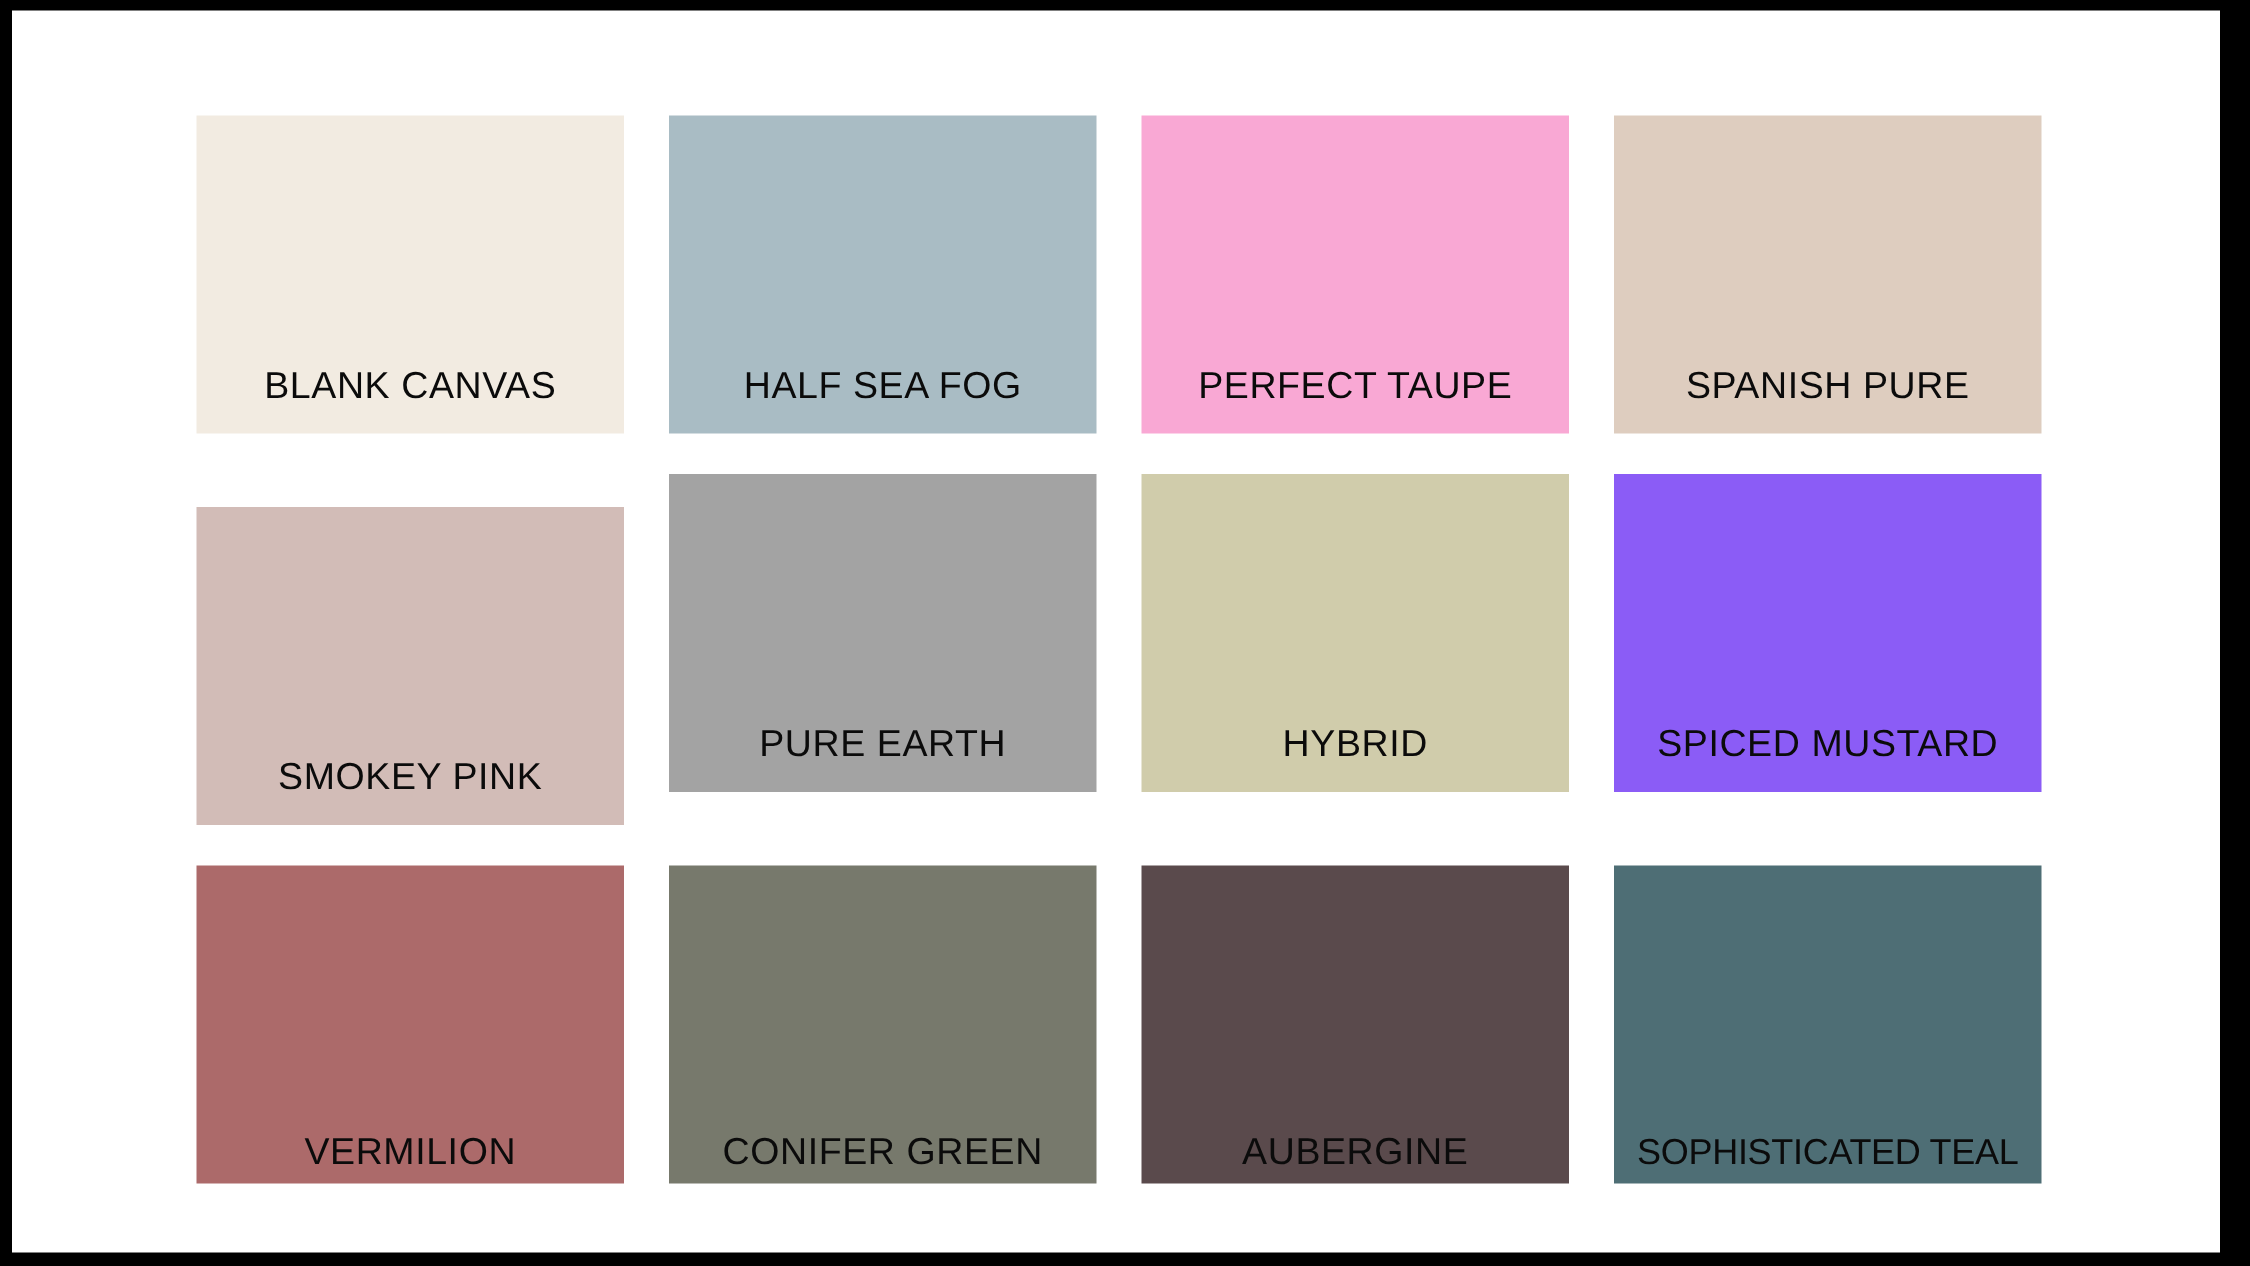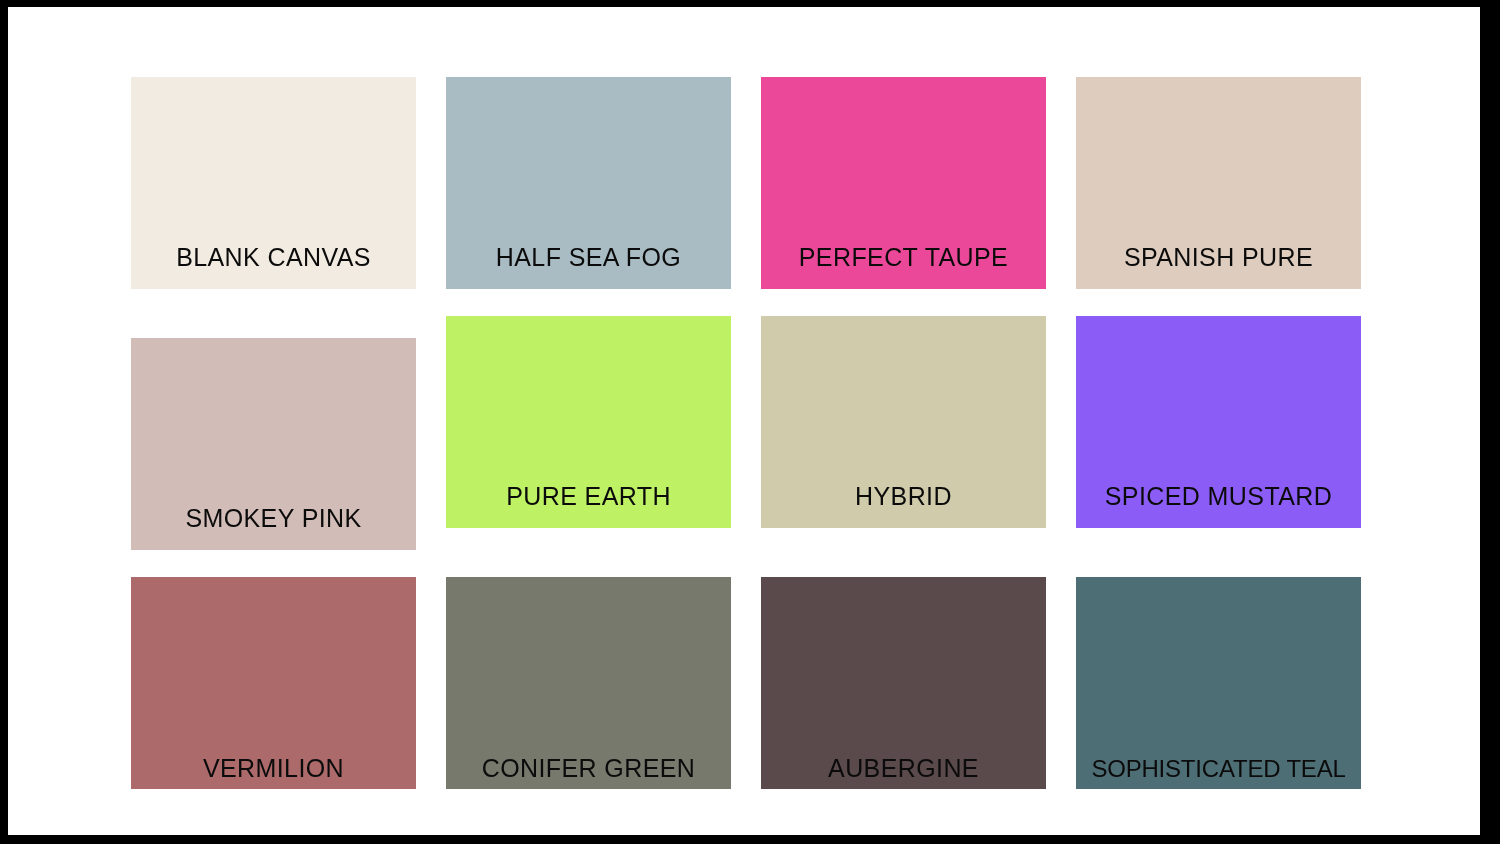--- a/index.html
+++ b/index.html
@@ -102,33 +102,33 @@
   <div class="swatch-grid">
 
     <div class="swatch" style="background-color: rgb(242, 235, 225);">
       <span class="swatch-label">BLANK CANVAS</span>
     </div>
 
     <div class="swatch" style="background-color: rgb(169, 188, 196);">
       <span class="swatch-label">HALF SEA FOG</span>
     </div>
 
-    <div class="swatch" style="background-color: #ec4899;">
+    <div class="swatch" style="background-color: #f9a8d4;">
       <span class="swatch-label">PERFECT TAUPE</span>
     </div>
 
     <div class="swatch" style="background-color: rgb(222, 205, 191);">
       <span class="swatch-label">SPANISH PURE</span>
     </div>
 
     <div class="swatch" style="background-color: rgb(210, 188, 183); margin-top: 22px;">
       <span class="swatch-label">SMOKEY PINK</span>
     </div>
 
-    <div class="swatch" style="background-color: #bef264;">
+    <div class="swatch" style="background-color: #a3a3a3;">
       <span class="swatch-label">PURE EARTH</span>
     </div>
 
     <div class="swatch" style="background-color: rgb(208, 204, 171);">
       <span class="swatch-label">HYBRID</span>
     </div>
 
     <div class="swatch" style="background-color: #8b5cf6;">
       <span class="swatch-label">SPICED MUSTARD</span>
     </div>

